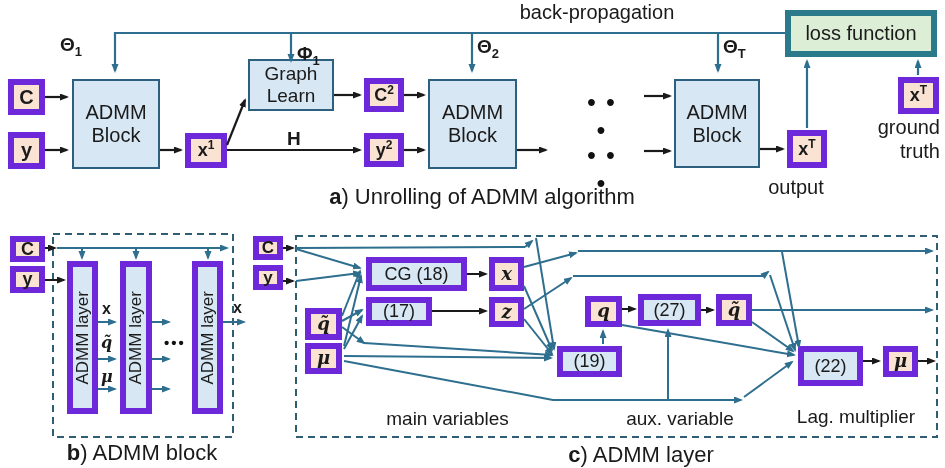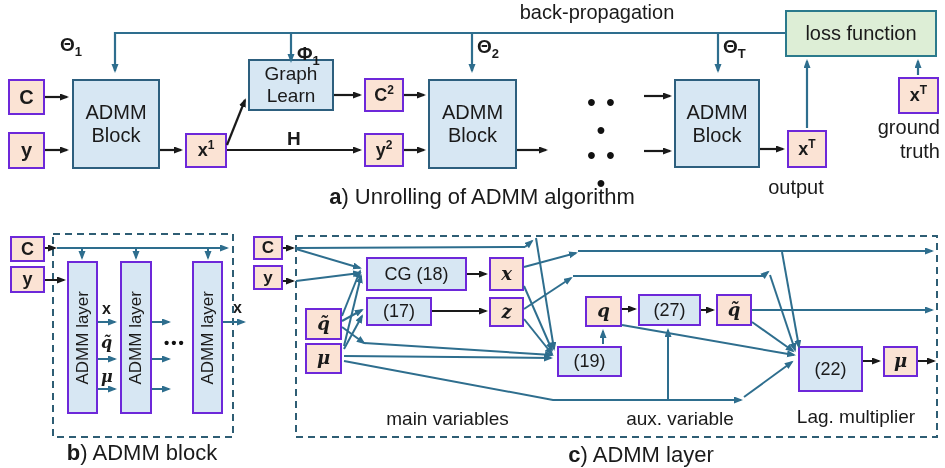--- a/index.html
+++ b/index.html
@@ -2,21 +2,21 @@
 <html><head>
 <meta charset="utf-8">
 <style>
   html,body{margin:0;padding:0;background:#ffffff;}
   #stage{
     position:relative;width:945px;height:468px;overflow:hidden;
     font-family:"Liberation Sans", sans-serif;color:#1a1a1a;background:#ffffff;
   }
   .box{
     position:absolute;display:flex;align-items:center;justify-content:center;
-    border:2px solid #6d28d9;box-sizing:border-box;text-align:center;line-height:1.15;
+    border:6px solid #6d28d9;box-sizing:border-box;text-align:center;line-height:1.15;
   }
   .blue{background:#d7e7f3;}
   .peach{background:#fbe3d4;}
   .green{background:#ddeed6;border-color:#2b7a8c;}
   .blockborder{border-color:#2d5f7e;border-width:2.5px;}
   .bold{font-weight:bold;}
   .varbox{font-weight:bold;font-size:20px;}
   .smallvar{font-weight:bold;font-size:18px;}
   .math{font-family:"DejaVu Serif", serif;font-style:italic;font-weight:bold;}
   sup.sp{font-size:12px;vertical-align:super;line-height:0;}
@@ -146,21 +146,21 @@
     </div>
   <div class="box blue" style="left:557px;top:346px;width:65px;height:31px;font-size:18px;">
       <span>(19)</span>
     </div>
   <div class="box blue" style="left:638px;top:294px;width:63px;height:32px;font-size:18px;">
       <span>(27)</span>
     </div>
   <div class="box peach math" style="left:716px;top:294px;width:36px;height:32px;font-size:18px;">
       <span>q̃</span>
     </div>
-  <div class="box blue" style="left:798px;top:346px;width:65px;height:46px;font-size:18px;">
+  <div class="box blue" style="left:798px;top:346px;width:65px;height:40px;font-size:18px;">
       <span>(22)</span>
     </div>
   <div class="box peach math" style="left:883px;top:346px;width:35px;height:31px;font-size:18px;">
       <span>μ</span>
     </div>
 
   <div class="lbl" style="left:370px;top:408px;width:155px;font-size:19px;text-align:center;">main variables</div>
   <div class="lbl" style="left:781px;top:406px;width:150px;font-size:19px;text-align:center;">Lag. multiplier</div>
   <div class="lbl" style="left:615px;top:408px;width:130px;font-size:19px;text-align:center;">aux. variable</div>
   <div class="caption" style="left:553px;top:442px;width:176px;"><span class="bold">c</span><span>) ADMM layer</span></div>

